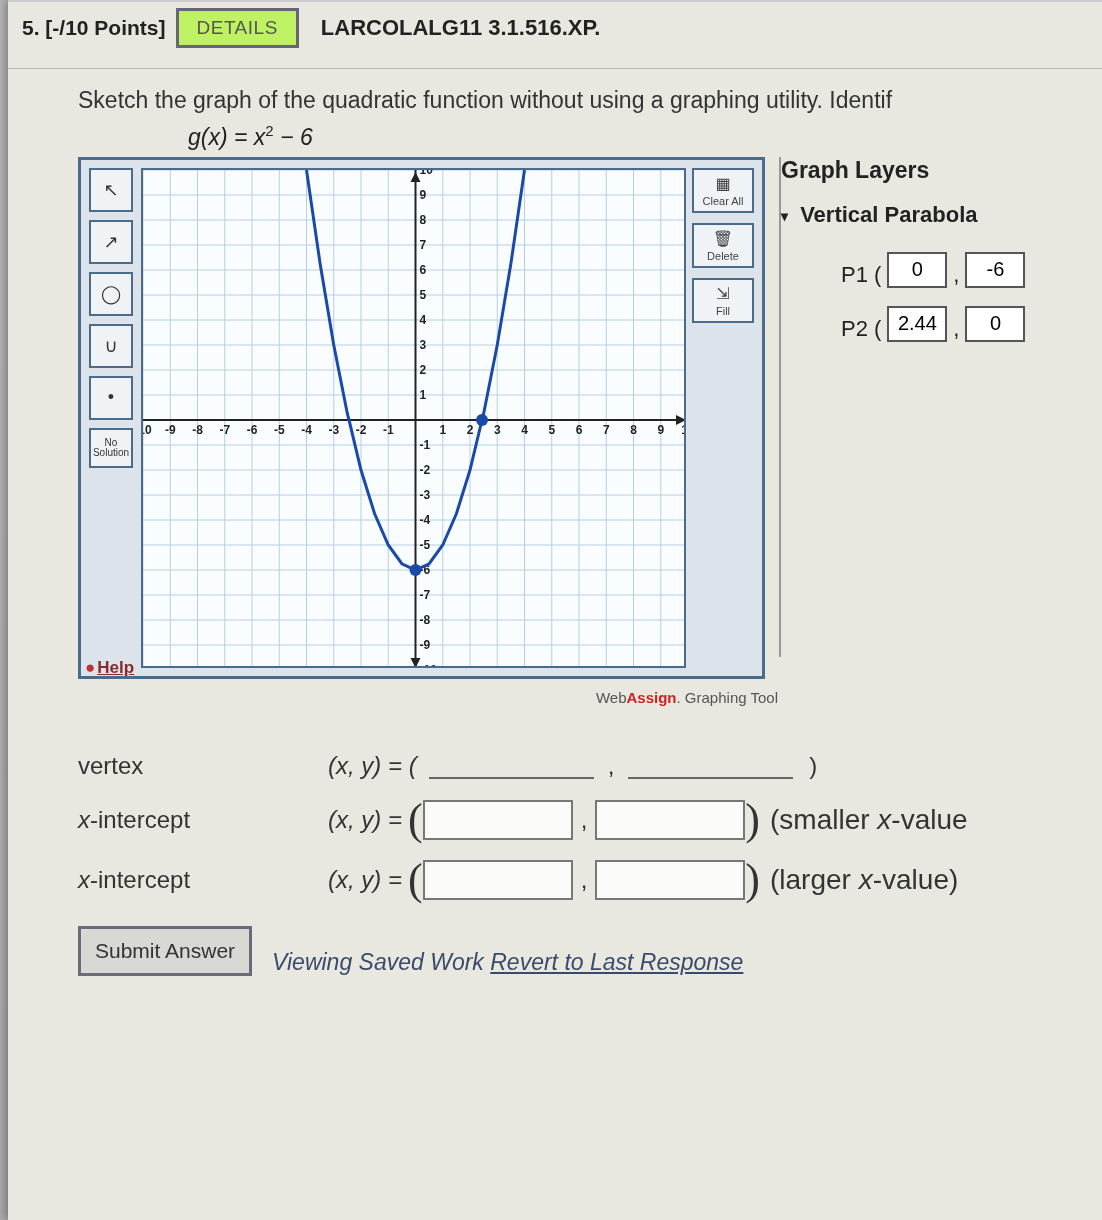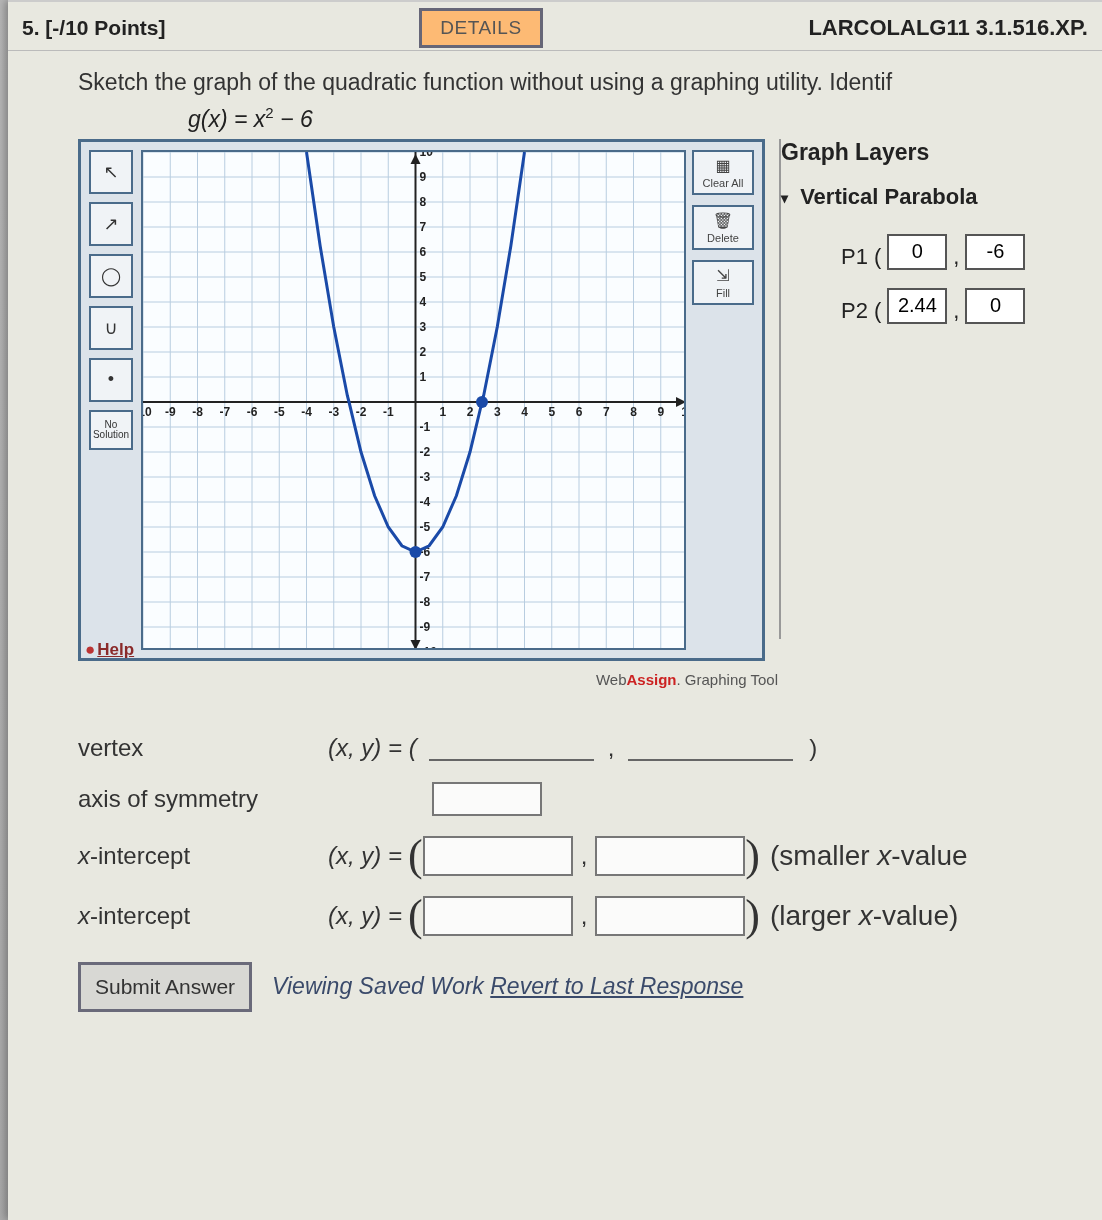--- a/index.html
+++ b/index.html
@@ -17,32 +17,31 @@
     margin: 0 0 0 8px;
     border-top: 2px solid #ccc;
     box-shadow: -3px 0 8px rgba(0,0,0,0.3);
     min-height: 1220px;
     position: relative;
   }
   .question-header {
     display: flex;
     align-items: center;
     gap: 10px;
-    padding: 6px 14px 2px 14px;
+    padding: 6px 14px 20px 14px;
     border-bottom: 1px solid #bbb;
-    justify-content: space-between;
   }
   .qnum {
     font-weight: bold;
     font-size: 21px;
     color: #222;
   }
   .header-btn {
     border: 3px solid #667;
-    background: #fdba74;
+    background: #bef264;
     padding: 6px 18px;
     font-size: 19px;
     color: #555;
     font-weight: 500;
     letter-spacing: 0.5px;
   }
   .assignment-ref {
     font-size: 22px;
     font-weight: bold;
     color: #222;
@@ -232,21 +231,21 @@
   .comma { margin: 0 8px; font-size: 24px; }
   .hint {
     font-size: 28px;
     margin-left: 10px;
   }
   .hint .x { font-style: italic; }
   
   .footer-bar {
     margin-top: 26px;
     display:flex;
-    align-items:center;
+    align-items:flex-end;
     gap: 20px;
   }
   .submit-btn {
     border: 3px solid #6a6a7a;
     background: #d8d8d4;
     padding: 10px 14px;
     font-size: 21px;
     color:#333;
   }
   .revert {
@@ -437,25 +436,20 @@
     <div class="answers">
       <div class="answer-row">
         <span class="answer-label">vertex</span>
         <span class="xy-prefix">(x, y)  =  (</span>
         <span class="blank-line"></span>
         <span class="comma">,</span>
         <span class="blank-line"></span>
         <span style="margin-left:10px">)</span>
       </div>
       <div class="answer-row">
-        <span class="answer-label">axis of symmetry</span>
-        <span style="width:104px;display:inline-block"></span>
-        <input class="ans-input sm" style="">
-      </div>
-      <div class="answer-row">
         <span class="answer-label"><span style="font-style:italic">x</span>-intercept</span>
         <span class="xy-prefix">(x, y)  =</span>
         <span class="paren-lg">(</span>
         <input class="ans-input" style="">
         <span class="comma">,</span>
         <input class="ans-input" style="">
         <span class="paren-lg">)</span>
         <span class="hint">(smaller <span class="x">x</span>-value</span>
       </div>
       <div class="answer-row">

